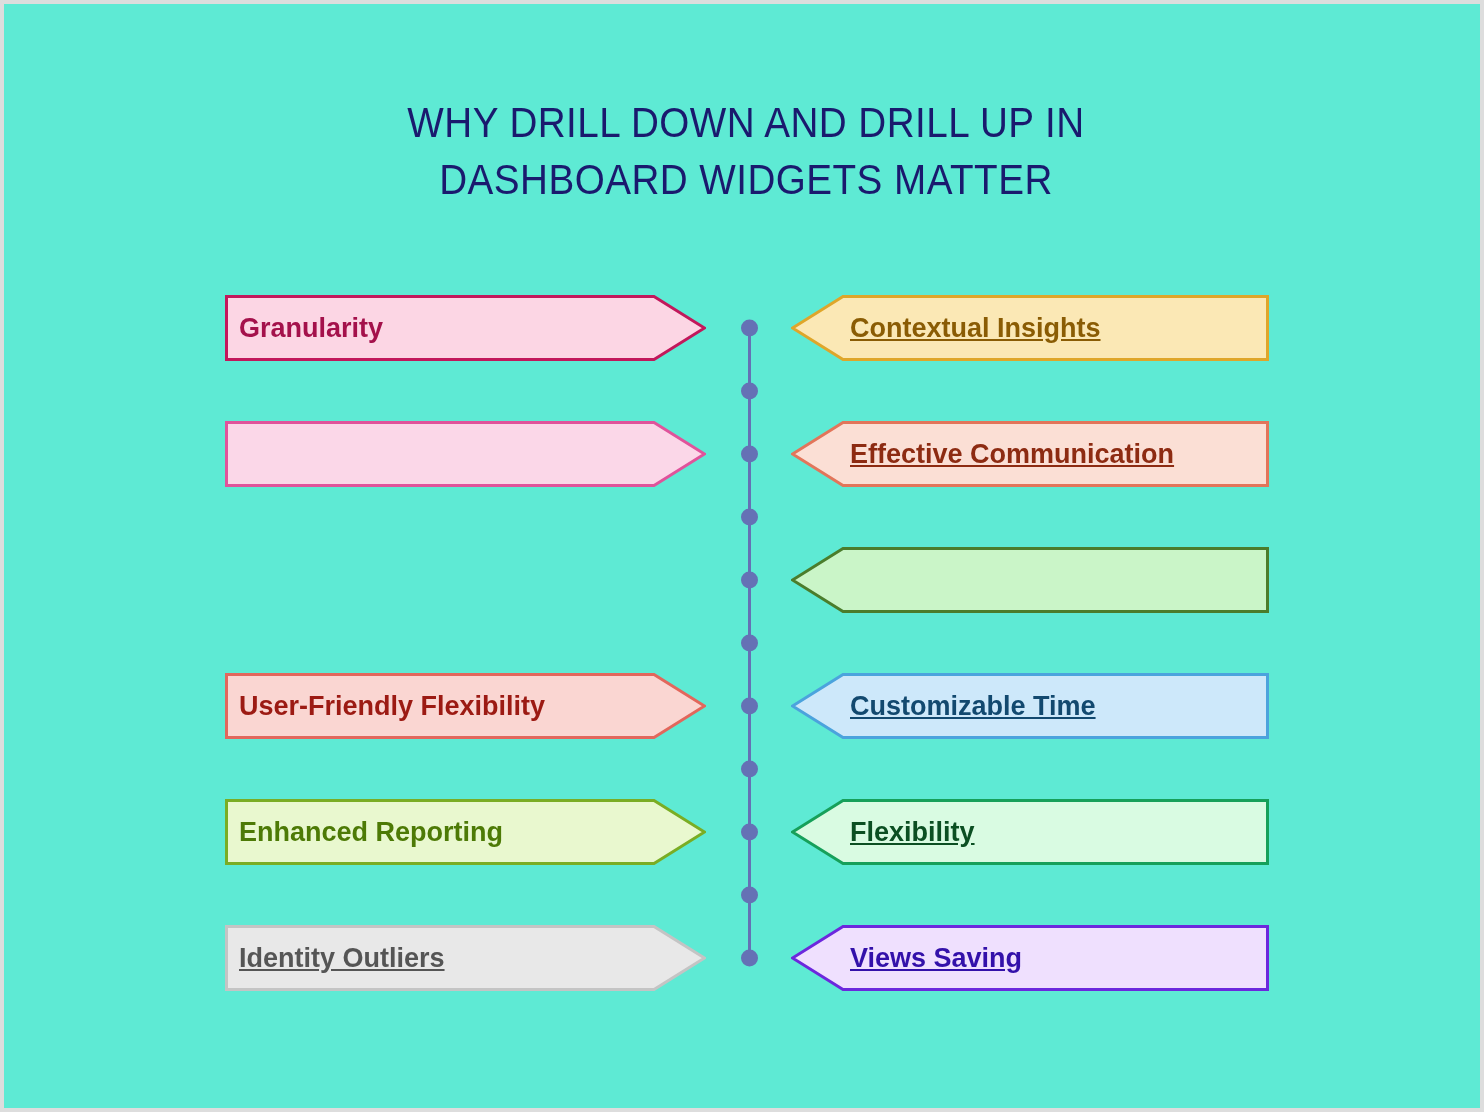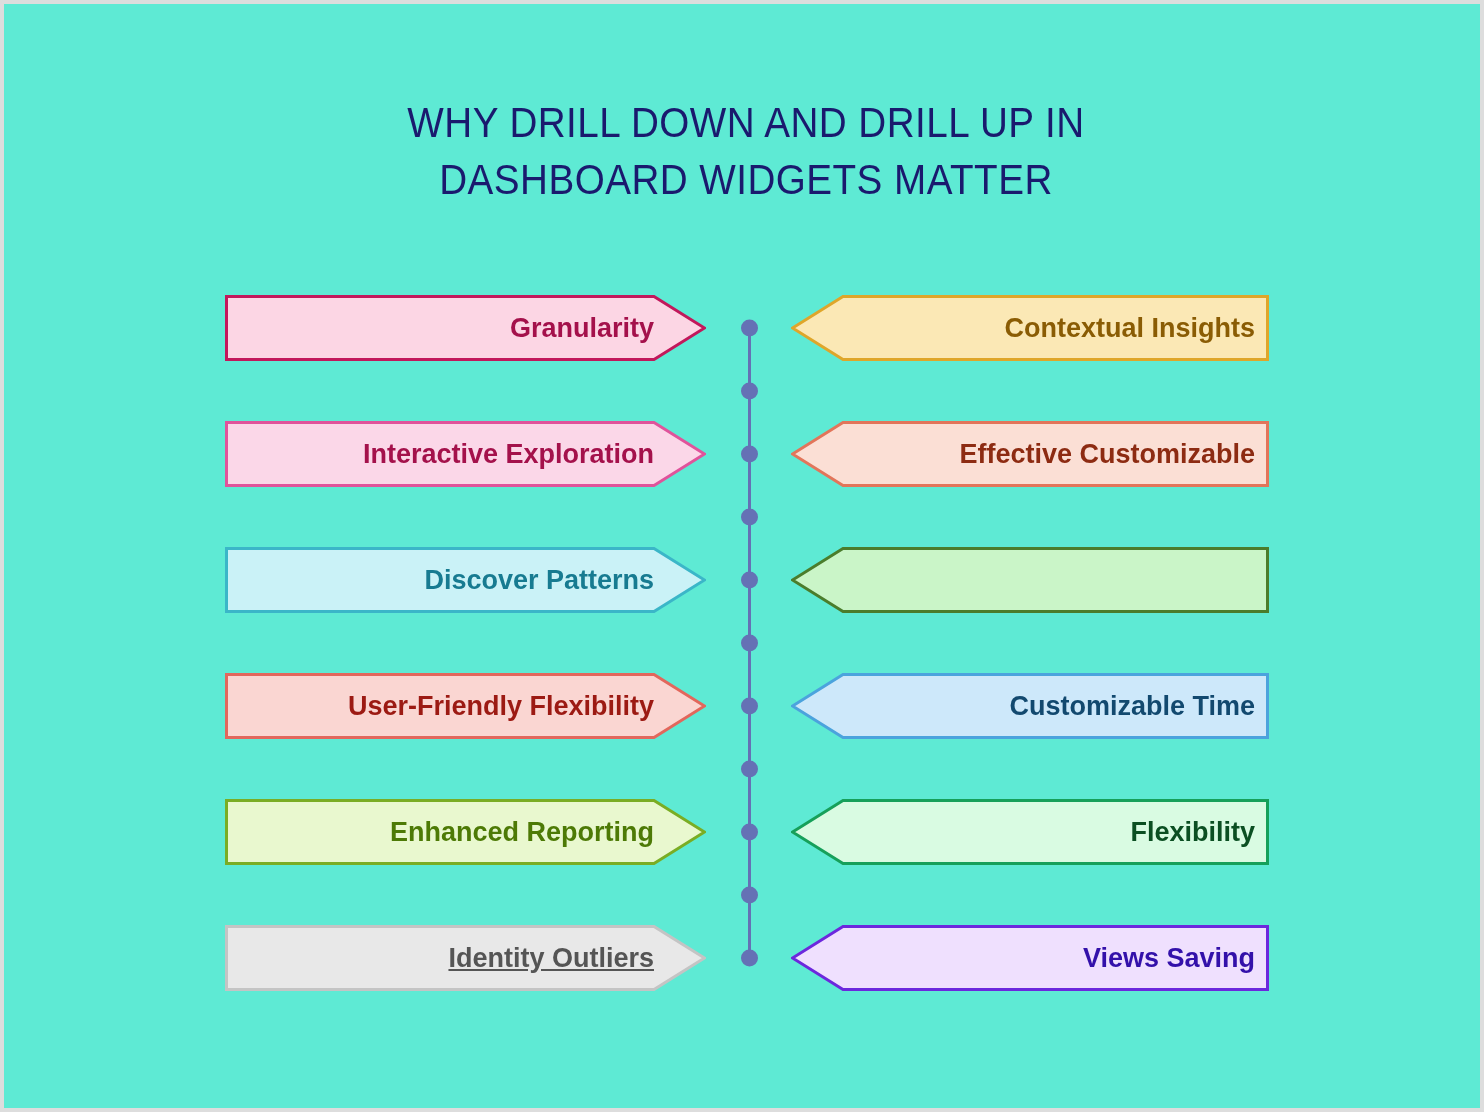--- a/index.html
+++ b/index.html
@@ -87,25 +87,25 @@
 
   .arrow-label {
     position: absolute;
     top: 0;
     height: 86px;
     line-height: 66px;
     font-family: "Liberation Sans", sans-serif;
     font-size: 27px;
     font-weight: 700;
     white-space: nowrap;
-    text-align: right;
+    text-align: left;
     overflow: hidden;
   }
   .arrow-wrap.left  .arrow-label { left: 14px; right: 52px; width: auto; }
-  .arrow-wrap.right .arrow-label { left: 52px; right: 14px; width: auto; }
+  .arrow-wrap.right .arrow-label { left: 59px; right: 14px; width: auto; text-decoration: underline; }
 </style>
 </head>
 <body>
 
 <div id="page" style="background: #5eead4; border-color: rgb(221, 221, 221);">
 
   <h1 id="title" style="color: rgb(26, 26, 110);">WHY DRILL DOWN AND DRILL UP IN DASHBOARD WIDGETS MATTER</h1>
 
   <div id="timeline" style="background: rgb(101, 113, 181);"></div>
   <div id="timeline-dots">
@@ -135,36 +135,29 @@
             <polygon points="52,1.5 476.5,1.5 476.5,64.5 52,64.5 1.5,33" fill="#fbe8b5" stroke="#dfa62a" stroke-width="3" stroke-linejoin="miter"></polygon>
           </svg>
           <div class="arrow-label" style="color: rgb(138, 92, 4);">Contextual Insights</div>
         </div>
       </div>
       <div class="row" style="top: 417px;">
         <div class="arrow-wrap left">
           <svg class="arrow-svg" viewBox="0 0 481 66" preserveAspectRatio="none">
             <polygon points="1.5,1.5 429,1.5 479.5,33 429,64.5 1.5,64.5" fill="#fbd7e8" stroke="#e0539b" stroke-width="3" stroke-linejoin="miter"></polygon>
           </svg>
-          <div class="arrow-label" style="color: rgb(164, 17, 75);">Interactive Exploration</div>
         </div>
         <div class="arrow-wrap right">
           <svg class="arrow-svg" viewBox="0 0 478 66" preserveAspectRatio="none">
             <polygon points="52,1.5 476.5,1.5 476.5,64.5 52,64.5 1.5,33" fill="#fbdfd5" stroke="#e2755a" stroke-width="3" stroke-linejoin="miter"></polygon>
           </svg>
-          <div class="arrow-label" style="color: rgb(141, 43, 18);">Effective Customizable</div>
+          <div class="arrow-label" style="color: rgb(141, 43, 18);">Effective Communication</div>
         </div>
       </div>
       <div class="row" style="top: 543px;">
-        <div class="arrow-wrap left">
-          <svg class="arrow-svg" viewBox="0 0 481 66" preserveAspectRatio="none">
-            <polygon points="1.5,1.5 429,1.5 479.5,33 429,64.5 1.5,64.5" fill="#caf2f7" stroke="#3bb6c8" stroke-width="3" stroke-linejoin="miter"></polygon>
-          </svg>
-          <div class="arrow-label" style="color: rgb(23, 123, 145);">Discover Patterns</div>
-        </div>
         <div class="arrow-wrap right">
           <svg class="arrow-svg" viewBox="0 0 478 66" preserveAspectRatio="none">
             <polygon points="52,1.5 476.5,1.5 476.5,64.5 52,64.5 1.5,33" fill="#caf5c8" stroke="#4b7d2c" stroke-width="3" stroke-linejoin="miter"></polygon>
           </svg>
         </div>
       </div>
       <div class="row" style="top: 669px;">
         <div class="arrow-wrap left">
           <svg class="arrow-svg" viewBox="0 0 481 66" preserveAspectRatio="none">
             <polygon points="1.5,1.5 429,1.5 479.5,33 429,64.5 1.5,64.5" fill="#fad6d2" stroke="#e2675c" stroke-width="3" stroke-linejoin="miter"></polygon>

